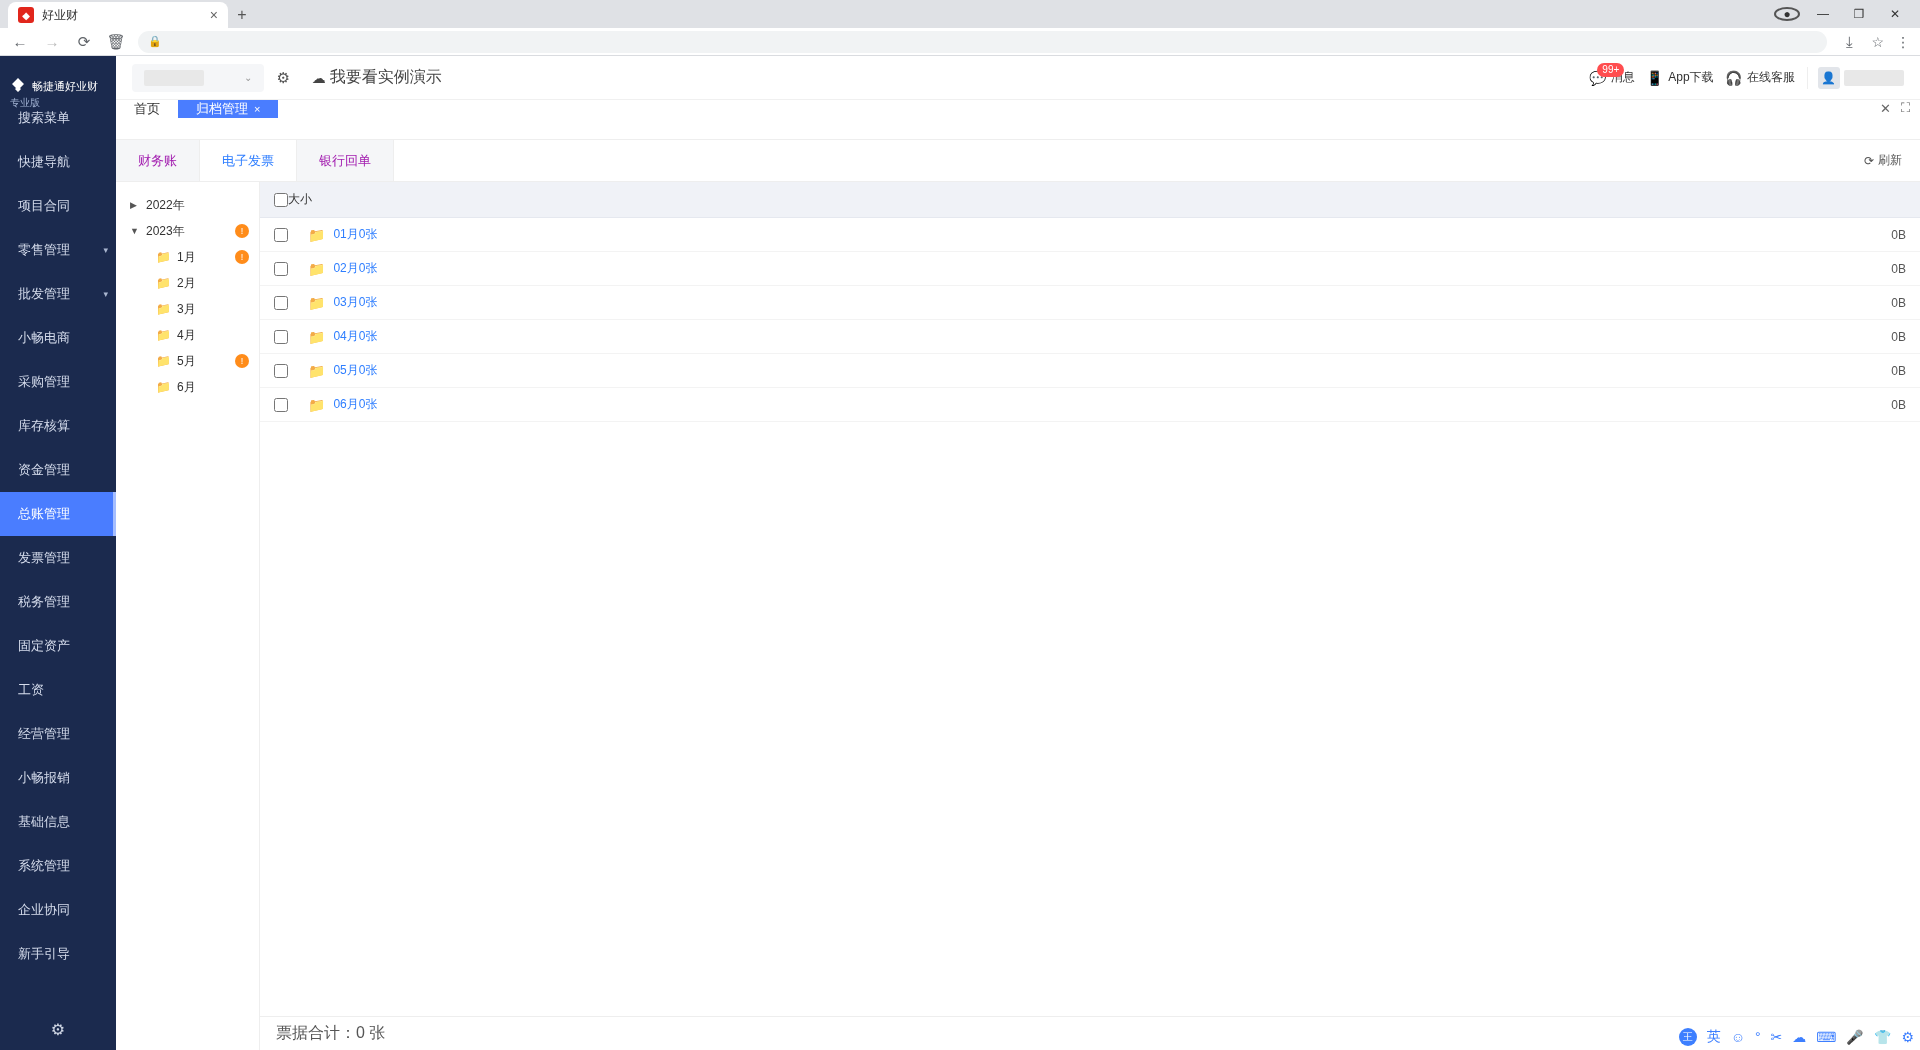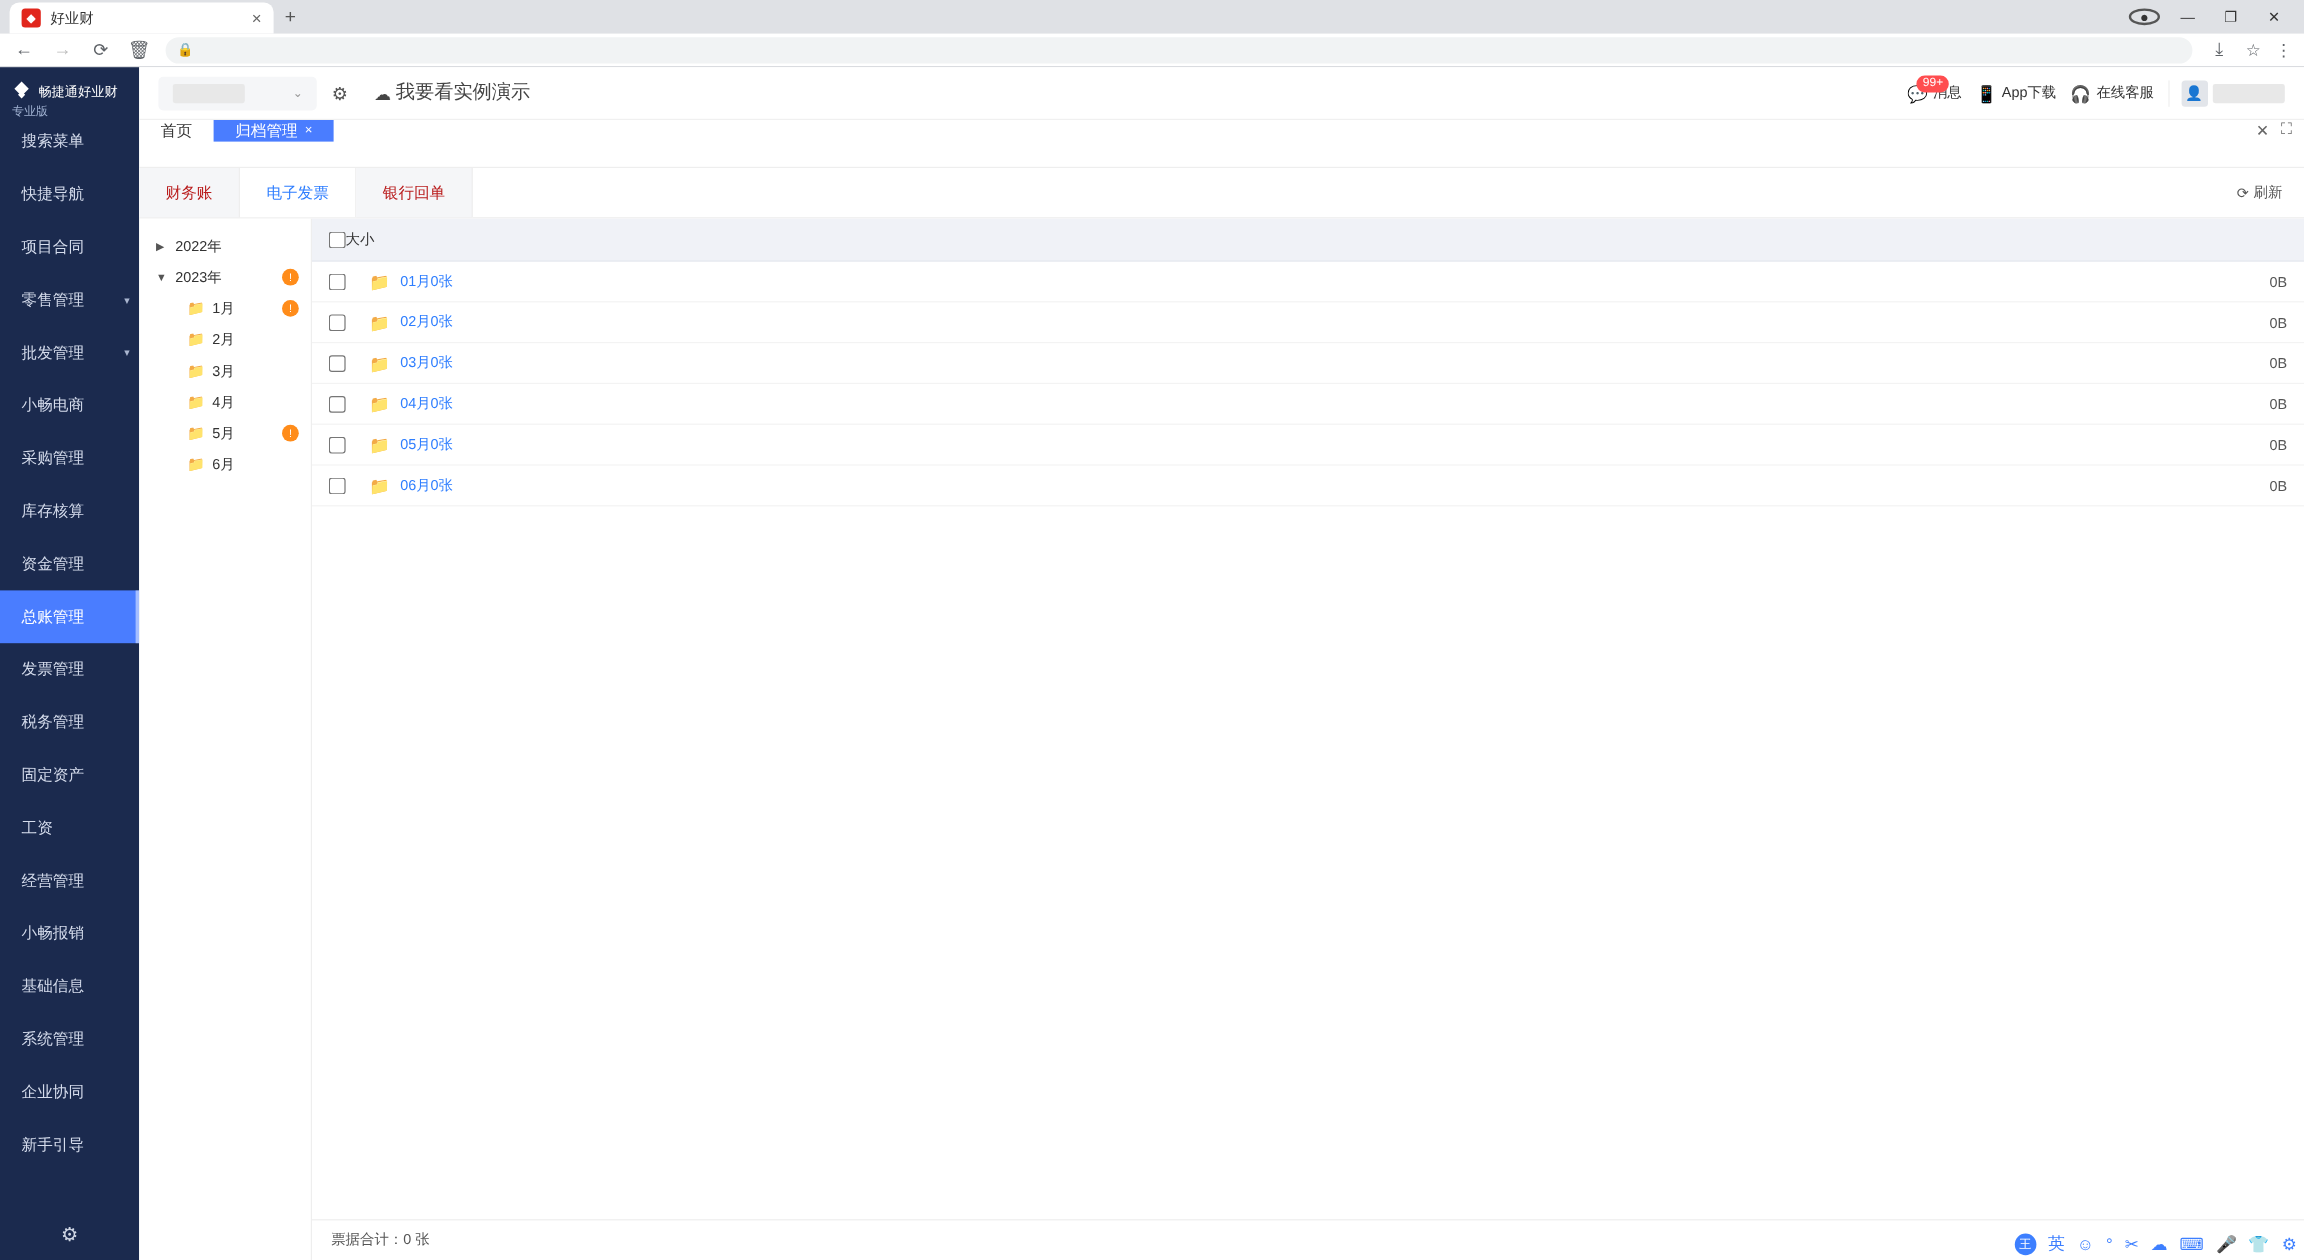--- a/index.html
+++ b/index.html
@@ -20,21 +20,21 @@
 .nav-btn { width:20px; display:flex; justify-content:center; color:#5f6368; cursor:pointer; font-size:15px; }
 .nav-btn.disabled { color:#bbb; }
 .addr-bar { flex:1; background:#f1f3f4; border-radius:14px; height:22px; display:flex; align-items:center; padding:0 10px; gap:8px; font-size:12px; color:#202124; overflow:hidden; }
 .lock-icon { font-size:11px; color:#5f6368; }
 .addr-text { white-space:nowrap; overflow:hidden; text-overflow:ellipsis; }
 .addr-tail { display:flex; gap:12px; color:#5f6368; font-size:14px; }
 
 
 .app { display:flex; height:994px; }
 .sidebar { width:116px; background:#1b2a4e; color:#cfd6e4; display:flex; flex-direction:column; font-size:13px; }
-.logo-block { height:40px; padding:10px 8px 0; }
+.logo-block { height:40px; padding:20px 8px 0; }
 .logo-row { display:flex; align-items:center; gap:4px; font-size:11px; color:#fff; }
 .logo-icon { width:20px; height:20px; display:flex; align-items:center; justify-content:center; }
 .logo-sub { font-size:10px; color:#9fb0d0; padding-left:2px; }
 .side-menu { flex:1; overflow-y:auto; }
 .side-item { height:44px; display:flex; align-items:center; padding:0 18px; cursor:pointer; position:relative; color:#d5dcec;text-align:right; }
 .side-item.active { background:#4a7dff; color:#fff; }
 .side-item.active::after { content:""; position:absolute; right:0; top:0; bottom:0; width:3px; background:rgba(255,255,255,.5); }
 .side-caret { position:absolute; right:8px; font-size:9px; color:#aab6d0; }
 .side-footer { height:42px; display:flex; align-items:center; justify-content:center; }
 .gear-icon { font-size:16px; color:#cfd6e4; cursor:pointer; }
@@ -54,21 +54,21 @@
 .user-blur { width:60px; height:16px; background:#e8e8e8; border-radius:2px; }
 
 .tabs-row { height:40px; display:flex; align-items:flex-start; border-bottom:1px solid #eee; padding-left:0; }
 .page-tab { padding:0 18px; display:flex; align-items:center; font-size:13px; color:#333; cursor:pointer; gap:6px; }
 .page-tab.active { background:#4a7dff; color:#ffffff; }
 .page-tab .close { font-size:11px; }
 .tab-tools { margin-left:auto; display:flex; align-items:center; gap:10px; padding-right:10px; }
 .tab-tools span { cursor:pointer; color:#666; font-size:13px; }
 
 .subtabs-row { height:42px; display:flex; align-items:center; border-bottom:1px solid #eee; position:relative; }
-.subtab { padding:0 22px; height:100%; display:flex; align-items:center; font-size:13px; color:#b91c1c; cursor:pointer; background:#f5f6f8; border-right:1px solid #eee; }
+.subtab { padding:0 22px; height:100%; display:flex; align-items:center; font-size:13px; color:#a21caf; cursor:pointer; background:#f5f6f8; border-right:1px solid #eee; }
 .subtab.active { background:#fff; color:#2e7eff; }
 .refresh-btn { position:absolute; right:18px; display:flex; align-items:center; gap:4px; font-size:12px; color:#555; cursor:pointer; }
 
 .content-row { flex:1; display:flex; overflow:hidden; }
 .tree-panel { width:144px; border-right:1px solid #eee; padding:10px 6px; font-size:12px; color:#333; }
 .tree-node { height:26px; display:flex; align-items:center; gap:6px; cursor:pointer; position:relative; padding-left:8px; }
 .tree-arrow { font-size:9px; color:#555; width:10px; }
 .tree-node.child { padding-left:34px; }
 .tree-folder { color:#c6cbd6; font-size:12px; }
 .tree-badge { width:14px; height:14px; background:#ff8c1a; border-radius:50%; color:#fff; font-size:9px; display:flex; align-items:center; justify-content:center; margin-left:auto; margin-right:4px; }
@@ -76,21 +76,21 @@
 .file-panel { flex:1; display:flex; flex-direction:column; }
 .file-header { height:36px; background:#f0f2f7; display:flex; align-items:center; padding:0 14px; font-size:12px; color:#333; border-bottom:1px solid #e5e8ef; }
 .fh-name { flex:1; padding-left:20px; }
 .fh-size { width:70px; text-align:left; }
 .file-row { height:34px; display:flex; align-items:center; padding:0 14px; font-size:12px; border-bottom:1px solid #f3f3f3; }
 .file-row input[type=checkbox], .file-header input[type=checkbox] { width:14px; height:14px; }
 .fr-name { flex:1; padding-left:20px; display:flex; align-items:center; gap:8px; }
 .folder-icon { color:#f6b73c; font-size:14px; }
 .fr-link { color:#2e7eff; cursor:pointer; }
 .fr-size { width:70px; text-align:right; color:#555; }
-.file-footer { margin-top:auto; height:34px; border-top:1px solid #eee; display:flex; align-items:center; padding:12px 16px; font-size:12px; color:#555; }
+.file-footer { margin-top:auto; height:34px; border-top:1px solid #eee; display:flex; align-items:center; padding:12px 16px; font-size:16px; color:#555; }
 
 .ime-bar { position:absolute; bottom:4px; right:6px; display:flex; align-items:center; gap:10px; font-size:14px; color:#3d7fff; }
 .ime-bar .ime-main { width:18px; height:18px; border-radius:50%; background:#3d7fff; color:#fff; font-size:10px; display:flex; align-items:center; justify-content:center; }
 
 svg { display:block; }
 </style>
 </head>
 <body>
 
 <div class="browser-chrome">

